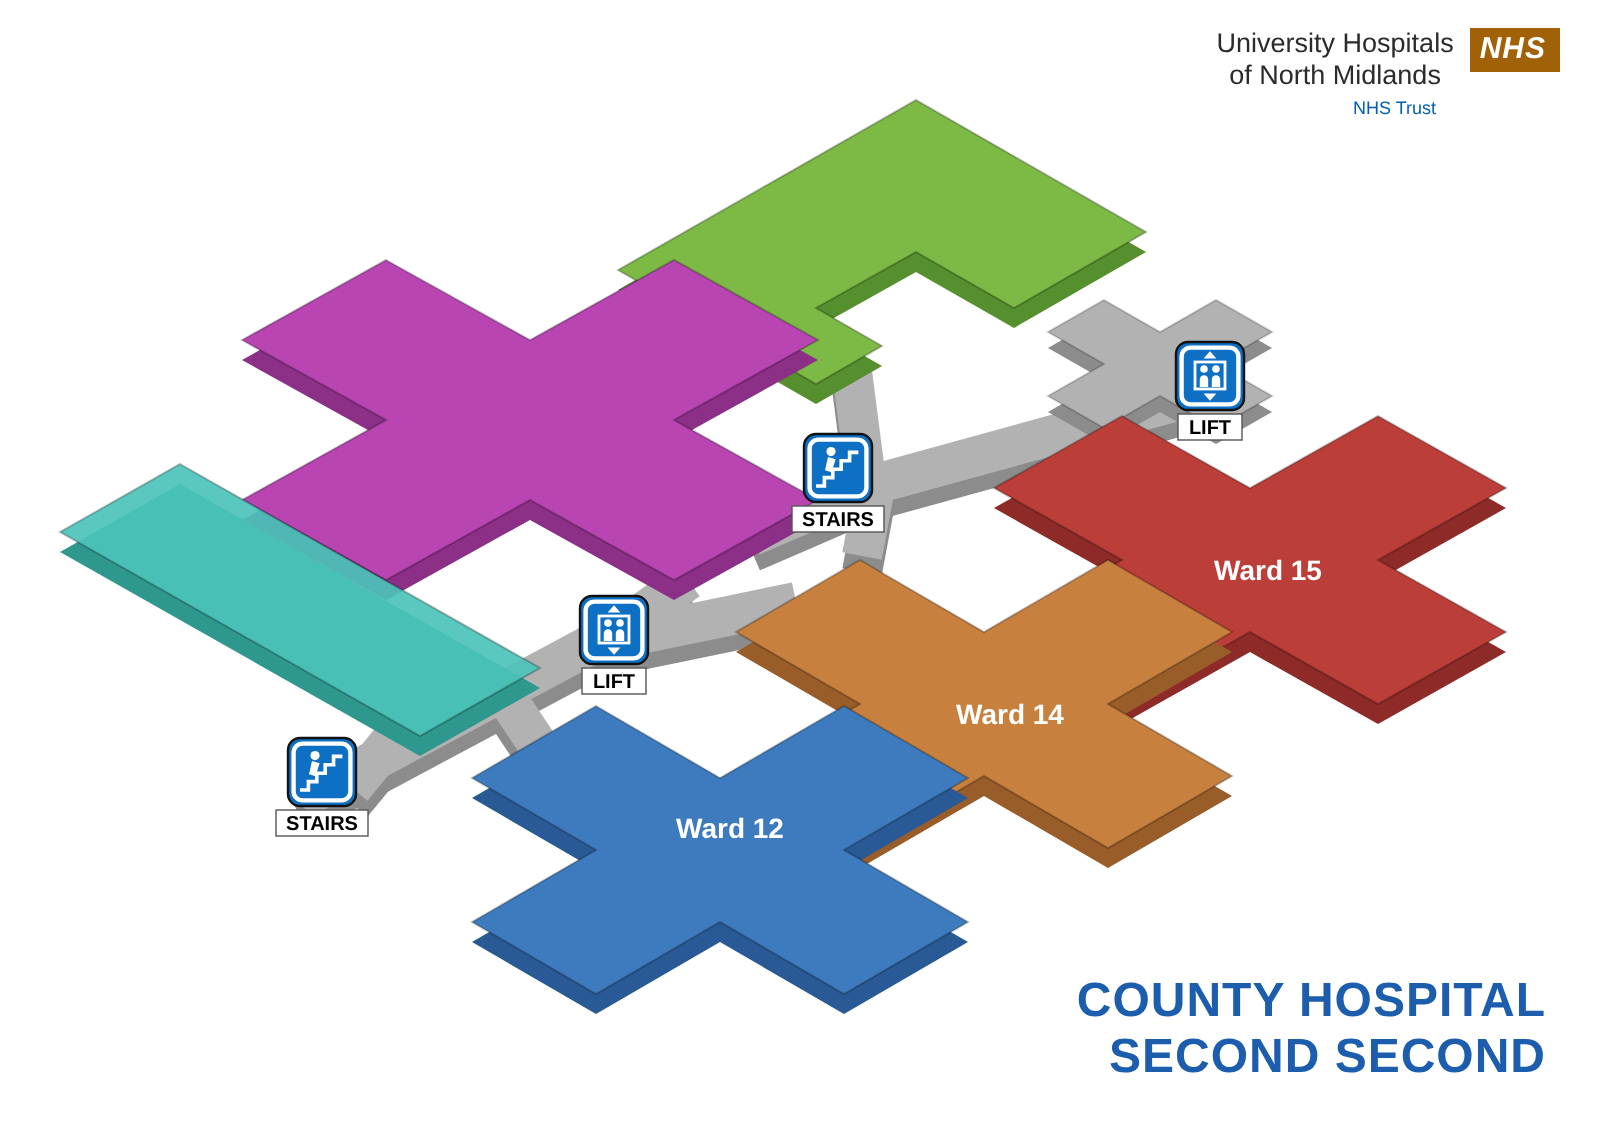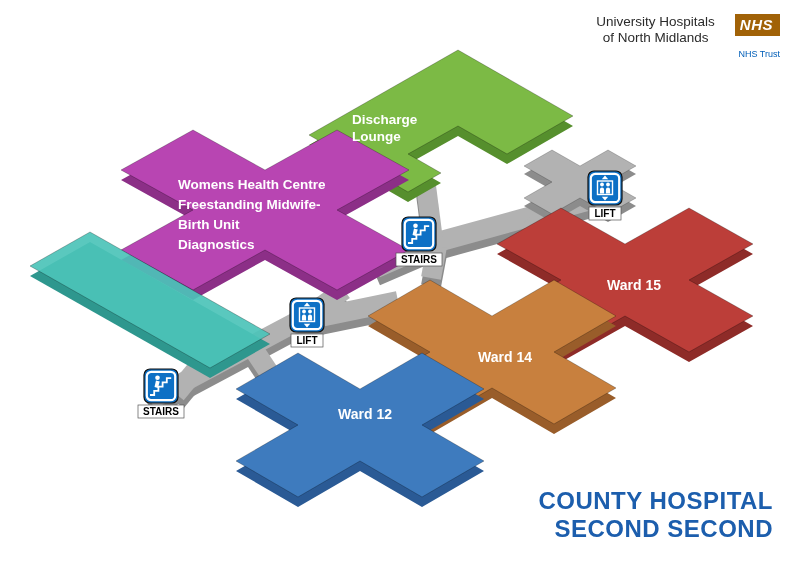--- a/index.html
+++ b/index.html
@@ -1,25 +1,25 @@
 <!DOCTYPE html>
 <html><head>
 <meta charset="utf-8">
 <style>
   html,body{margin:0;padding:0;background:#fff;}
   .stage{position:relative;width:800px;height:565px;background:#ffffff;overflow:hidden;
          font-family:"Liberation Sans",sans-serif;}
   svg{position:absolute;left:0;top:0;}
   
   .nhs-logo{position:absolute;top:14px;right:20px;text-align:right;}
-  .nhs-row{display:flex;align-items:flex-start;gap:20px;}
+  .nhs-row{display:flex;align-items:flex-start;gap:8px;}
   .nhs-org{color:#2b2b2b;font-size:13.5px;line-height:16px;text-align:center;font-weight:400;}
   .nhs-badge{background:#a16207;color:#fff;font-weight:bold;font-style:italic;
              font-size:15px;line-height:20px;padding:1px 7px 1px 5px;letter-spacing:.5px;}
-  .nhs-trust{color:#005EB8;font-size:9px;margin-top:3px;}
+  .nhs-trust{color:#005EB8;font-size:9px;margin-top:3px;margin-right:62px;}
   
   .floor-title{position:absolute;top:487px;right:27px;text-align:right;color:#1C5EAD;
                font-size:24px;font-weight:bold;line-height:28px;letter-spacing:.5px;}
   
   .map-label{position:absolute;color:#ffffff;font-weight:bold;}
   .lbl-womens{left:178px;top:175px;font-size:13.5px;line-height:20px;}
   .lbl-discharge{left:352px;top:111px;font-size:13.5px;line-height:17px;}
   .ward-label{transform:translate(-50%,-50%);font-size:14px;white-space:nowrap;text-align:center;}
   .icon-label{font-family:"Liberation Sans",sans-serif;font-size:10px;font-weight:bold;}
 </style>
@@ -128,31 +128,21 @@
       <circle cx="20" cy="13.5" r="1.9" fill="#fff"></circle>
       <path d="M11.9,22.5 v-3.8 a2.1,2.1 0 0 1 4.2,0 v3.8 z" fill="#fff"></path>
       <path d="M17.9,22.5 v-3.8 a2.1,2.1 0 0 1 4.2,0 v3.8 z" fill="#fff"></path>
       <path d="M17,4.6 l3.2,3.6 h-6.4 z" fill="#fff"></path>
       <path d="M17,29.4 l-3.2,-3.6 h6.4 z" fill="#fff"></path>
       <rect x="1" y="36" width="32" height="13" fill="#fff" stroke="#555" stroke-width="0.7"></rect>
       <text x="17" y="46" text-anchor="middle" fill="#000" class="icon-label">LIFT</text>
     </g>
   </svg>
 
-  <div class="map-label lbl-womens">
-    <div>Womens Health Centre</div>
-    <div>Freestanding Midwife-</div>
-    <div>Birth Unit</div>
-    <div>Diagnostics</div>
-  </div>
 
-  <div class="map-label lbl-discharge">
-    <div>Discharge</div>
-    <div>Lounge</div>
-  </div>
 
   <div class="map-label ward-label" style="left:634px;top:285px;">Ward 15</div>
   <div class="map-label ward-label" style="left:505px;top:357px;">Ward 14</div>
   <div class="map-label ward-label" style="left:365px;top:414px;">Ward 12</div>
 
   <div class="nhs-logo">
     <div class="nhs-row">
       <div class="nhs-org">
         <div>University Hospitals</div>
         <div>of North Midlands</div>

